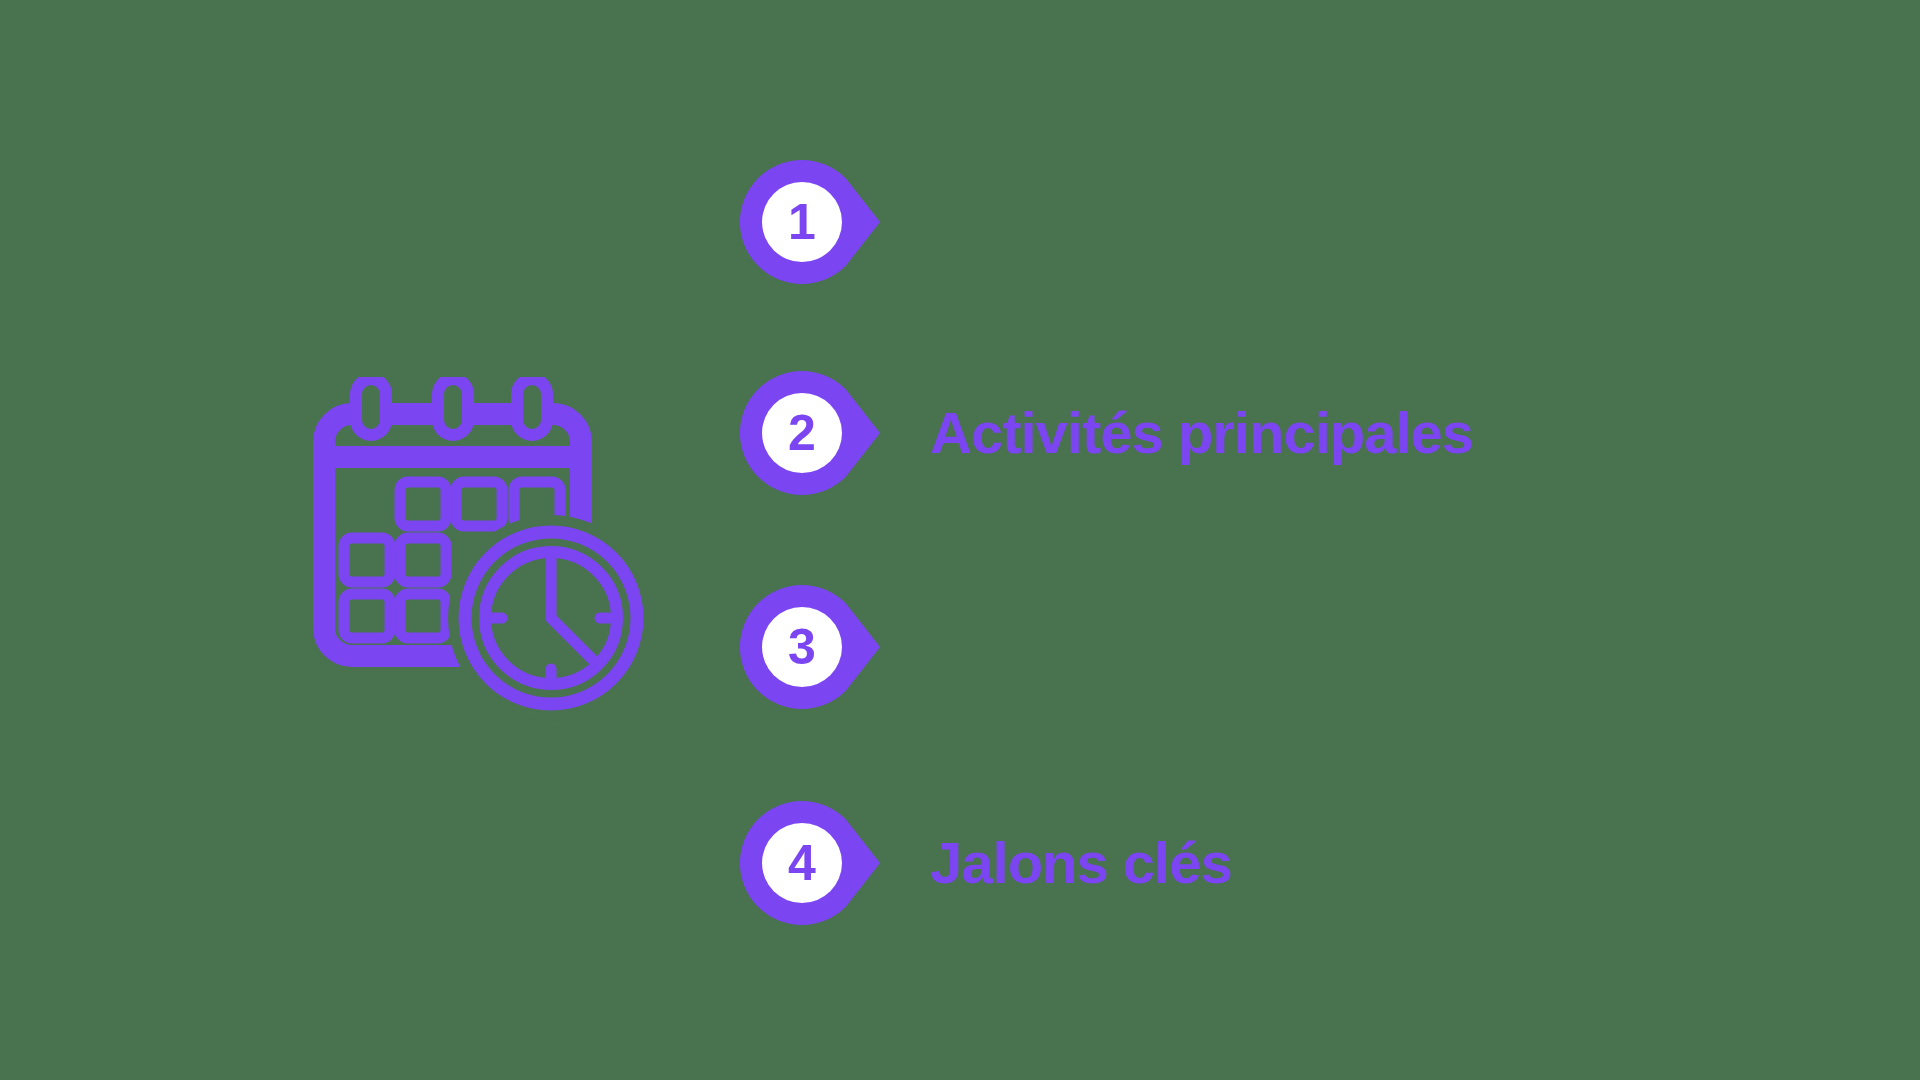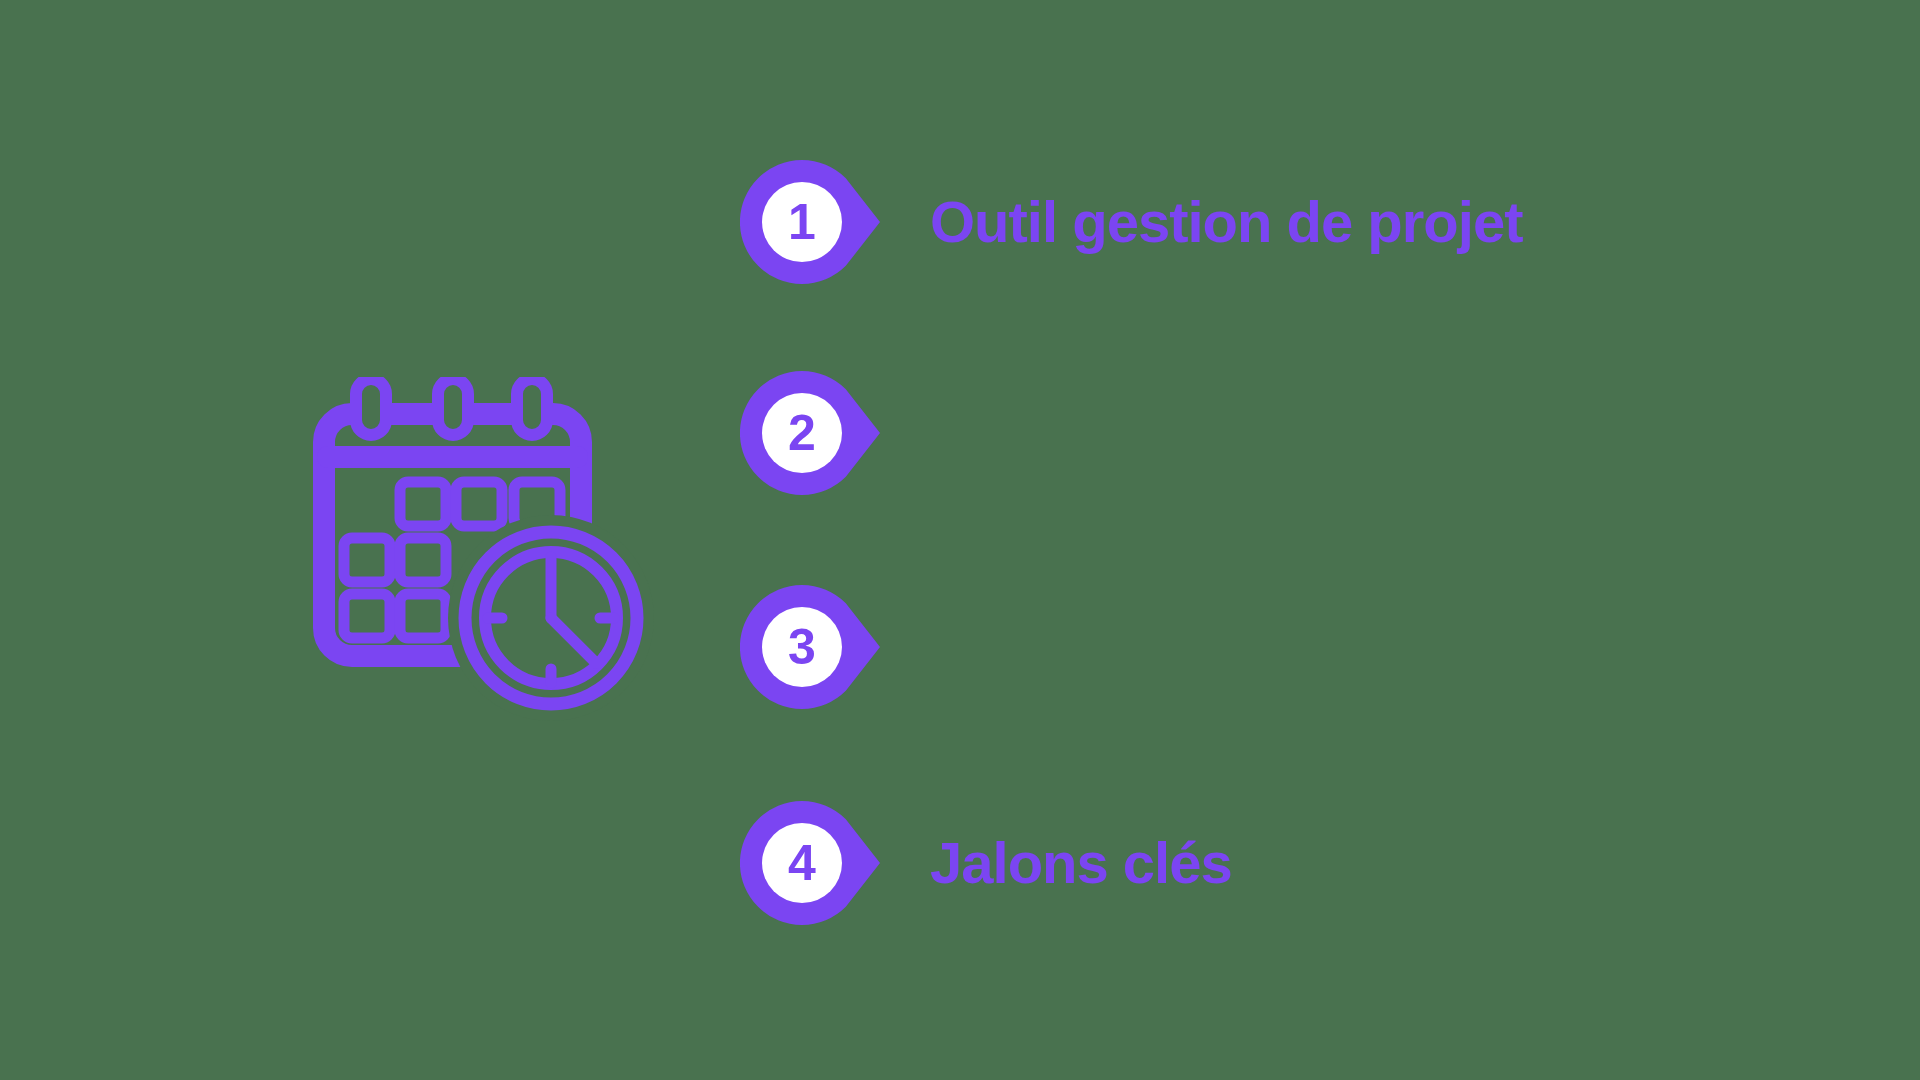--- a/index.html
+++ b/index.html
@@ -95,31 +95,31 @@
   </div>
 
   <div class="row row-1">
     <div class="pin-wrap">
       <svg viewBox="0 0 140 124" width="140" height="124">
         <path class="fill-accent" d="M105.8 18.2 L140 62 L105.8 105.8 A62 62 0 1 1 105.8 18.2 Z"></path>
         <circle class="fill-white" cx="62" cy="62" r="40"></circle>
       </svg>
       <span class="pin-number">1</span>
     </div>
-    <span class="item-label">Outil gestion de projet</span>
   </div>
 
   <div class="row row-2">
     <div class="pin-wrap">
       <svg viewBox="0 0 140 124" width="140" height="124">
         <path class="fill-accent" d="M105.8 18.2 L140 62 L105.8 105.8 A62 62 0 1 1 105.8 18.2 Z"></path>
         <circle class="fill-white" cx="62" cy="62" r="40"></circle>
       </svg>
       <span class="pin-number">2</span>
     </div>
+    <span class="item-label">Activités principales</span>
   </div>
 
   <div class="row row-3">
     <div class="pin-wrap">
       <svg viewBox="0 0 140 124" width="140" height="124">
         <path class="fill-accent" d="M105.8 18.2 L140 62 L105.8 105.8 A62 62 0 1 1 105.8 18.2 Z"></path>
         <circle class="fill-white" cx="62" cy="62" r="40"></circle>
       </svg>
       <span class="pin-number">3</span>
     </div>

